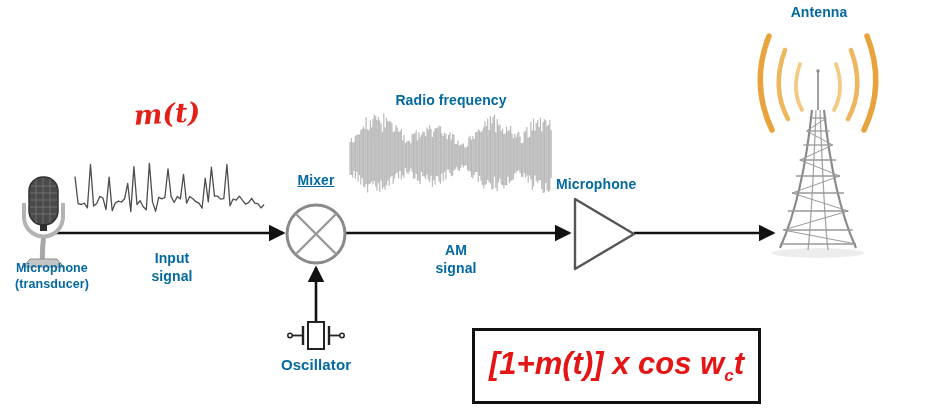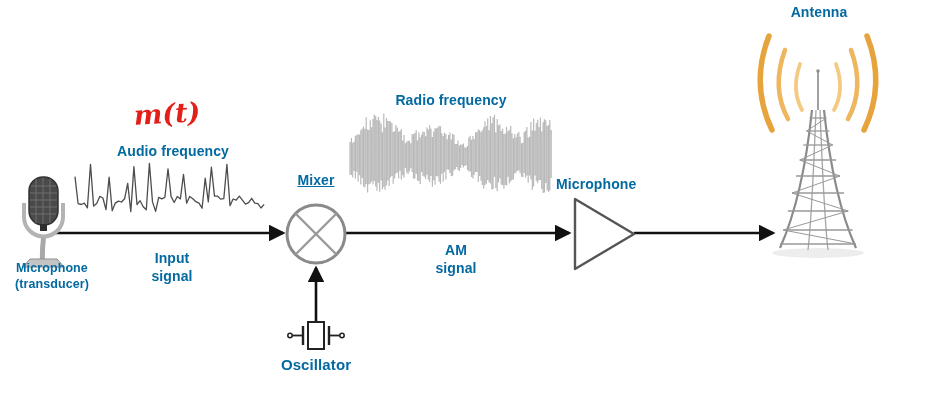--- a/index.html
+++ b/index.html
@@ -122,34 +122,36 @@
           <line x1="783.3" y1="230" x2="852.7" y2="230"></line>
           <line x1="848.2" y1="211" x2="783.3" y2="230" stroke-width="1"></line>
           <line x1="780.0" y1="244" x2="856.0" y2="244"></line>
           <line x1="783.3" y1="230" x2="856.0" y2="244" stroke-width="1"></line>
         </g>
     </g>
   </svg>
 
   <div class="m-label">m(t)</div>
 
-  <div class="lbl" style="left:108px;top:143px;width:130px;">Audio frequency</div>
 
   <div class="lbl lbl-small" style="left:1px;top:261px;width:102px;">Microphone
 (transducer)</div>
 
   <div class="lbl" style="left:134px;top:242px;width:76px;margin-top:8px;">Input
 signal</div>
 
   <div class="lbl" style="left:286px;top:172px;width:60px;text-decoration:underline;">Mixer</div>
 
   <div class="lbl" style="left:385px;top:92px;width:132px;">Radio frequency</div>
 
   <div class="lbl" style="left:420px;top:242px;width:72px;">AM
 signal</div>
 
   <div class="lbl" style="left:556px;top:176px;width:76px;">Microphone</div>
 
   <div class="lbl" style="left:784px;top:4px;width:70px;">Antenna</div>
 
   <div class="lbl" style="left:264px;top:356px;width:104px;font-size:15px;">Oscillator</div>
 
+  <div class="formula-box">
+    <div class="formula-text"><span>[1+m(t)] x cos w</span><sub>c</sub><span>t</span></div>
+  </div>
 </div>
 
 </body></html>

